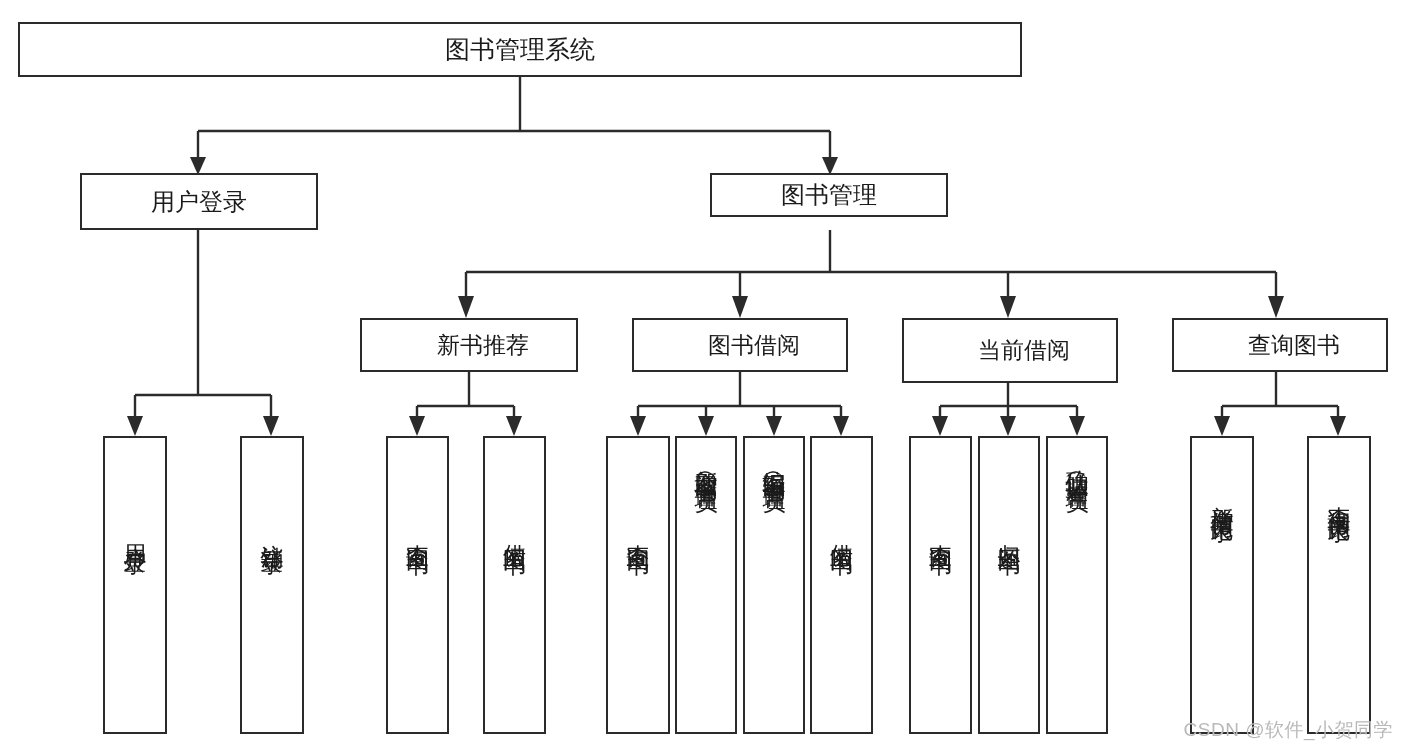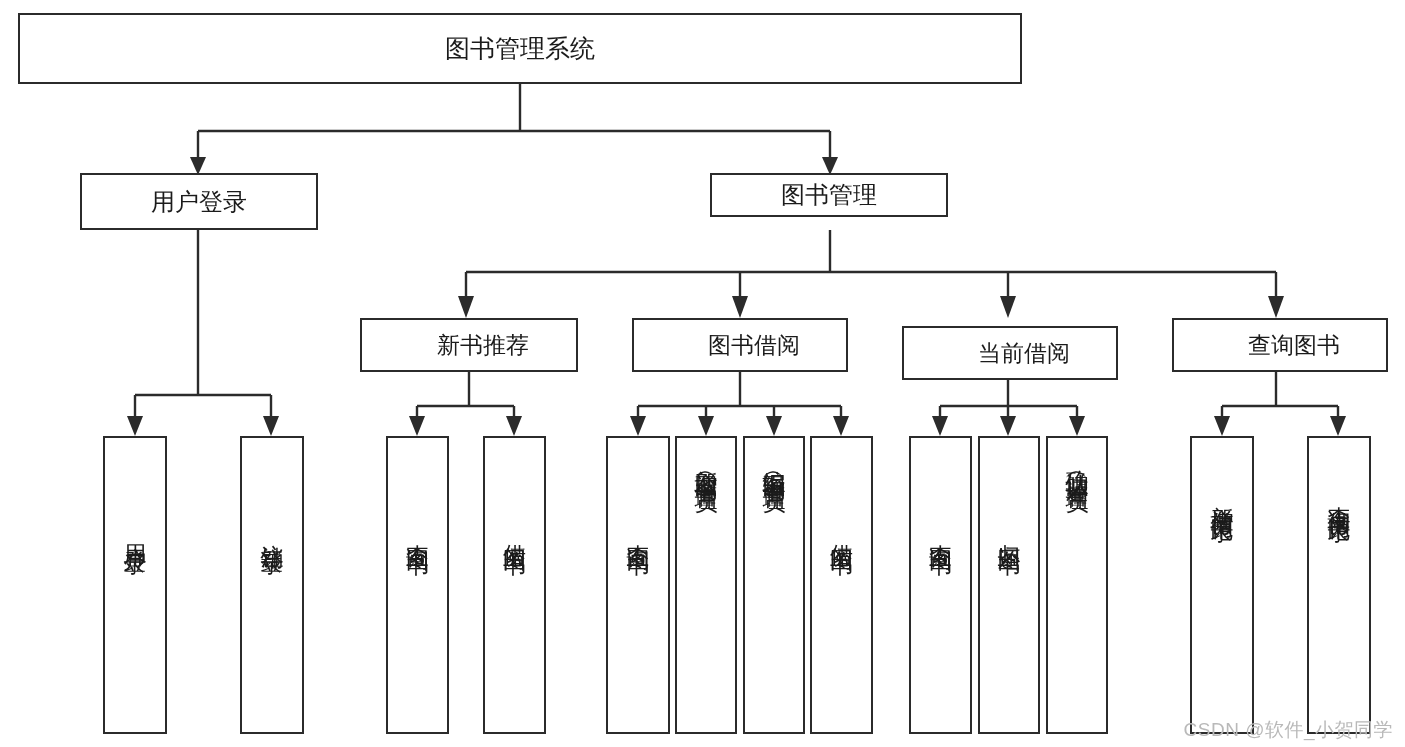--- a/index.html
+++ b/index.html
@@ -157,38 +157,38 @@
     <polygon class="arrowhead" points="1069,416 1085,416 1077,436"></polygon>
 
     <line x1="1276" y1="372" x2="1276" y2="406"></line>
     <line x1="1222" y1="406" x2="1338" y2="406"></line>
     <line x1="1222" y1="406" x2="1222" y2="420"></line>
     <polygon class="arrowhead" points="1214,416 1230,416 1222,436"></polygon>
     <line x1="1338" y1="406" x2="1338" y2="420"></line>
     <polygon class="arrowhead" points="1330,416 1346,416 1338,436"></polygon>
   </svg>
 
-  <div class="node root" style="left:18px; top:13px; width:1004px; height:71px;font-family:Liberation Serif, serif;">
+  <div class="node root" style="left:18px; top:22px; width:1004px; height:55px;font-family:Liberation Serif, serif;">
     <span>图书管理系统</span>
   </div>
 
   <div class="node level2" style="left:80px; top:173px; width:238px; height:57px;">
     <span>用户登录</span>
   </div>
   <div class="node level2" style="left:710px; top:173px; width:238px; height:44px;">
     <span>图书管理</span>
   </div>
 
   <div class="node level3" style="left:360px; top:318px; width:218px; height:54px;">
     <span>新书推荐</span>
   </div>
   <div class="node level3" style="left:632px; top:318px; width:216px; height:54px;">
     <span>图书借阅</span>
   </div>
-  <div class="node level3" style="left:902px; top:326px; width:216px; height:54px;text-align:center;">
+  <div class="node level3" style="left:902px; top:318px; width:216px; height:65px;text-align:center;">
     <span>当前借阅</span>
   </div>
   <div class="node level3" style="left:1172px; top:318px; width:216px; height:54px;">
     <span>查询图书</span>
   </div>
 
   <div class="node leaf short" style="left:103px; top:436px; width:64px; height:298px;">
     <span class="vtext">用户登录</span>
   </div>
   <div class="node leaf short" style="left:240px; top:436px; width:64px; height:298px;">

